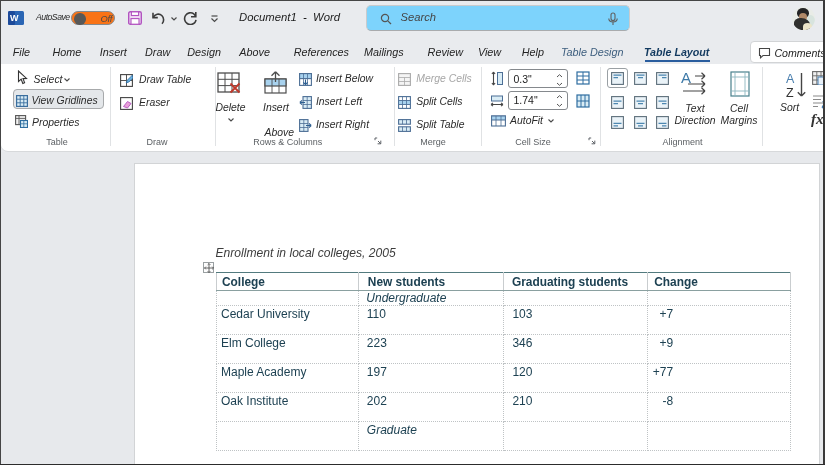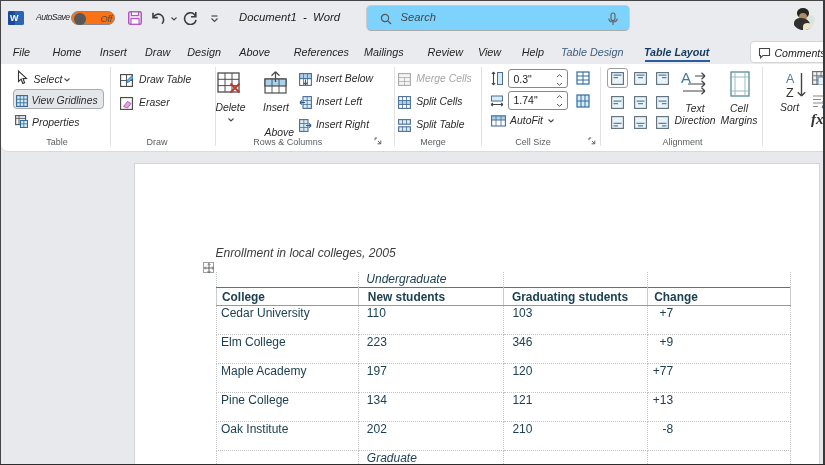--- a/index.html
+++ b/index.html
@@ -342,31 +342,31 @@
 </div>
 
 <table class="abs" style="left:215.5px;top:272.2px;width:574.5px">
   <colgroup>
       <col style="width:142.3px">
       <col style="width:145.6px">
       <col style="width:143.3px">
       <col style="width:143.3px">
     </colgroup>
   <tbody>
-      <tr style="height:15px">
+      <tr style="height:18px">
+    <td style="border-top:1.5px solid #527a7e;border-bottom:1.5px solid #8aa0a0;border-left:1px solid #c9cdcf;border-right:1px solid #c9cdcf;font-weight:bold;font-size:11.9px;padding:2px 0 0 5.5px">College</td>
+    <td style="border-top:1.5px solid #527a7e;border-bottom:1.5px solid #8aa0a0;border-right:1px solid #c9cdcf;font-weight:bold;font-size:11.9px;padding:2px 0 0 9px">New students</td>
+    <td style="border-top:1.5px solid #527a7e;border-bottom:1.5px solid #8aa0a0;border-right:1px solid #c9cdcf;font-weight:bold;font-size:11.9px;padding:2px 0 0 7.5px">Graduating students</td>
+    <td style="border-top:1.5px solid #527a7e;border-bottom:1.5px solid #8aa0a0;border-right:1px solid #c9cdcf;font-weight:bold;font-size:11.9px;padding:2px 0 0 6.5px">Change</td>
+  </tr>
+  <tr style="height:15px">
     <td style="border:1px dotted #bfc3c5;border-top:none"></td>
     <td style="border:1px dotted #bfc3c5;border-top:none;font-style:italic;padding:0 0 0 7.5px">Undergraduate</td>
     <td style="border:1px dotted #bfc3c5;border-top:none"></td>
     <td style="border:1px dotted #bfc3c5;border-top:none"></td>
-  </tr>
-  <tr style="height:18px">
-    <td style="border-top:1.5px solid #527a7e;border-bottom:1.5px solid #8aa0a0;border-left:1px solid #c9cdcf;border-right:1px solid #c9cdcf;font-weight:bold;font-size:11.9px;padding:2px 0 0 5.5px">College</td>
-    <td style="border-top:1.5px solid #527a7e;border-bottom:1.5px solid #8aa0a0;border-right:1px solid #c9cdcf;font-weight:bold;font-size:11.9px;padding:2px 0 0 9px">New students</td>
-    <td style="border-top:1.5px solid #527a7e;border-bottom:1.5px solid #8aa0a0;border-right:1px solid #c9cdcf;font-weight:bold;font-size:11.9px;padding:2px 0 0 7.5px">Graduating students</td>
-    <td style="border-top:1.5px solid #527a7e;border-bottom:1.5px solid #8aa0a0;border-right:1px solid #c9cdcf;font-weight:bold;font-size:11.9px;padding:2px 0 0 6.5px">Change</td>
   </tr>
   <tr style="height:29.05px">
     <td style="border:1px dotted #bfc3c5;padding:0.5px 0 0 4.5px">Cedar University</td>
     <td style="border:1px dotted #bfc3c5;padding:0.5px 0 0 8px">110</td>
     <td style="border:1px dotted #bfc3c5;padding:0.5px 0 0 8px">103</td>
     <td style="border:1px dotted #bfc3c5;padding:0.5px 0 0 0">
           <div style="width:25.5px;text-align:right">+7</div>
         </td>
   </tr>
   <tr style="height:29.05px">
@@ -379,28 +379,20 @@
   </tr>
   <tr style="height:29.05px">
     <td style="border:1px dotted #bfc3c5;padding:0.5px 0 0 4.5px">Maple Academy</td>
     <td style="border:1px dotted #bfc3c5;padding:0.5px 0 0 8px">197</td>
     <td style="border:1px dotted #bfc3c5;padding:0.5px 0 0 8px">120</td>
     <td style="border:1px dotted #bfc3c5;padding:0.5px 0 0 0">
           <div style="width:25.5px;text-align:right">+77</div>
         </td>
   </tr>
   <tr style="height:29.05px">
-    <td style="border:1px dotted #bfc3c5;padding:0.5px 0 0 4.5px">Pine College</td>
-    <td style="border:1px dotted #bfc3c5;padding:0.5px 0 0 8px">134</td>
-    <td style="border:1px dotted #bfc3c5;padding:0.5px 0 0 8px">121</td>
-    <td style="border:1px dotted #bfc3c5;padding:0.5px 0 0 0">
-          <div style="width:25.5px;text-align:right">+13</div>
-        </td>
-  </tr>
-  <tr style="height:29.05px">
     <td style="border:1px dotted #bfc3c5;padding:0.5px 0 0 4.5px">Oak Institute</td>
     <td style="border:1px dotted #bfc3c5;padding:0.5px 0 0 8px">202</td>
     <td style="border:1px dotted #bfc3c5;padding:0.5px 0 0 8px">210</td>
     <td style="border:1px dotted #bfc3c5;padding:0.5px 0 0 0">
           <div style="width:25.5px;text-align:right">-8</div>
         </td>
   </tr>
   <tr style="height:29.05px">
     <td style="border:1px dotted #bfc3c5;padding:0.5px 0 0 4.5px"></td>
     <td style="border:1px dotted #bfc3c5;font-style:italic;padding:0.5px 0 0 8px">Graduate</td>

